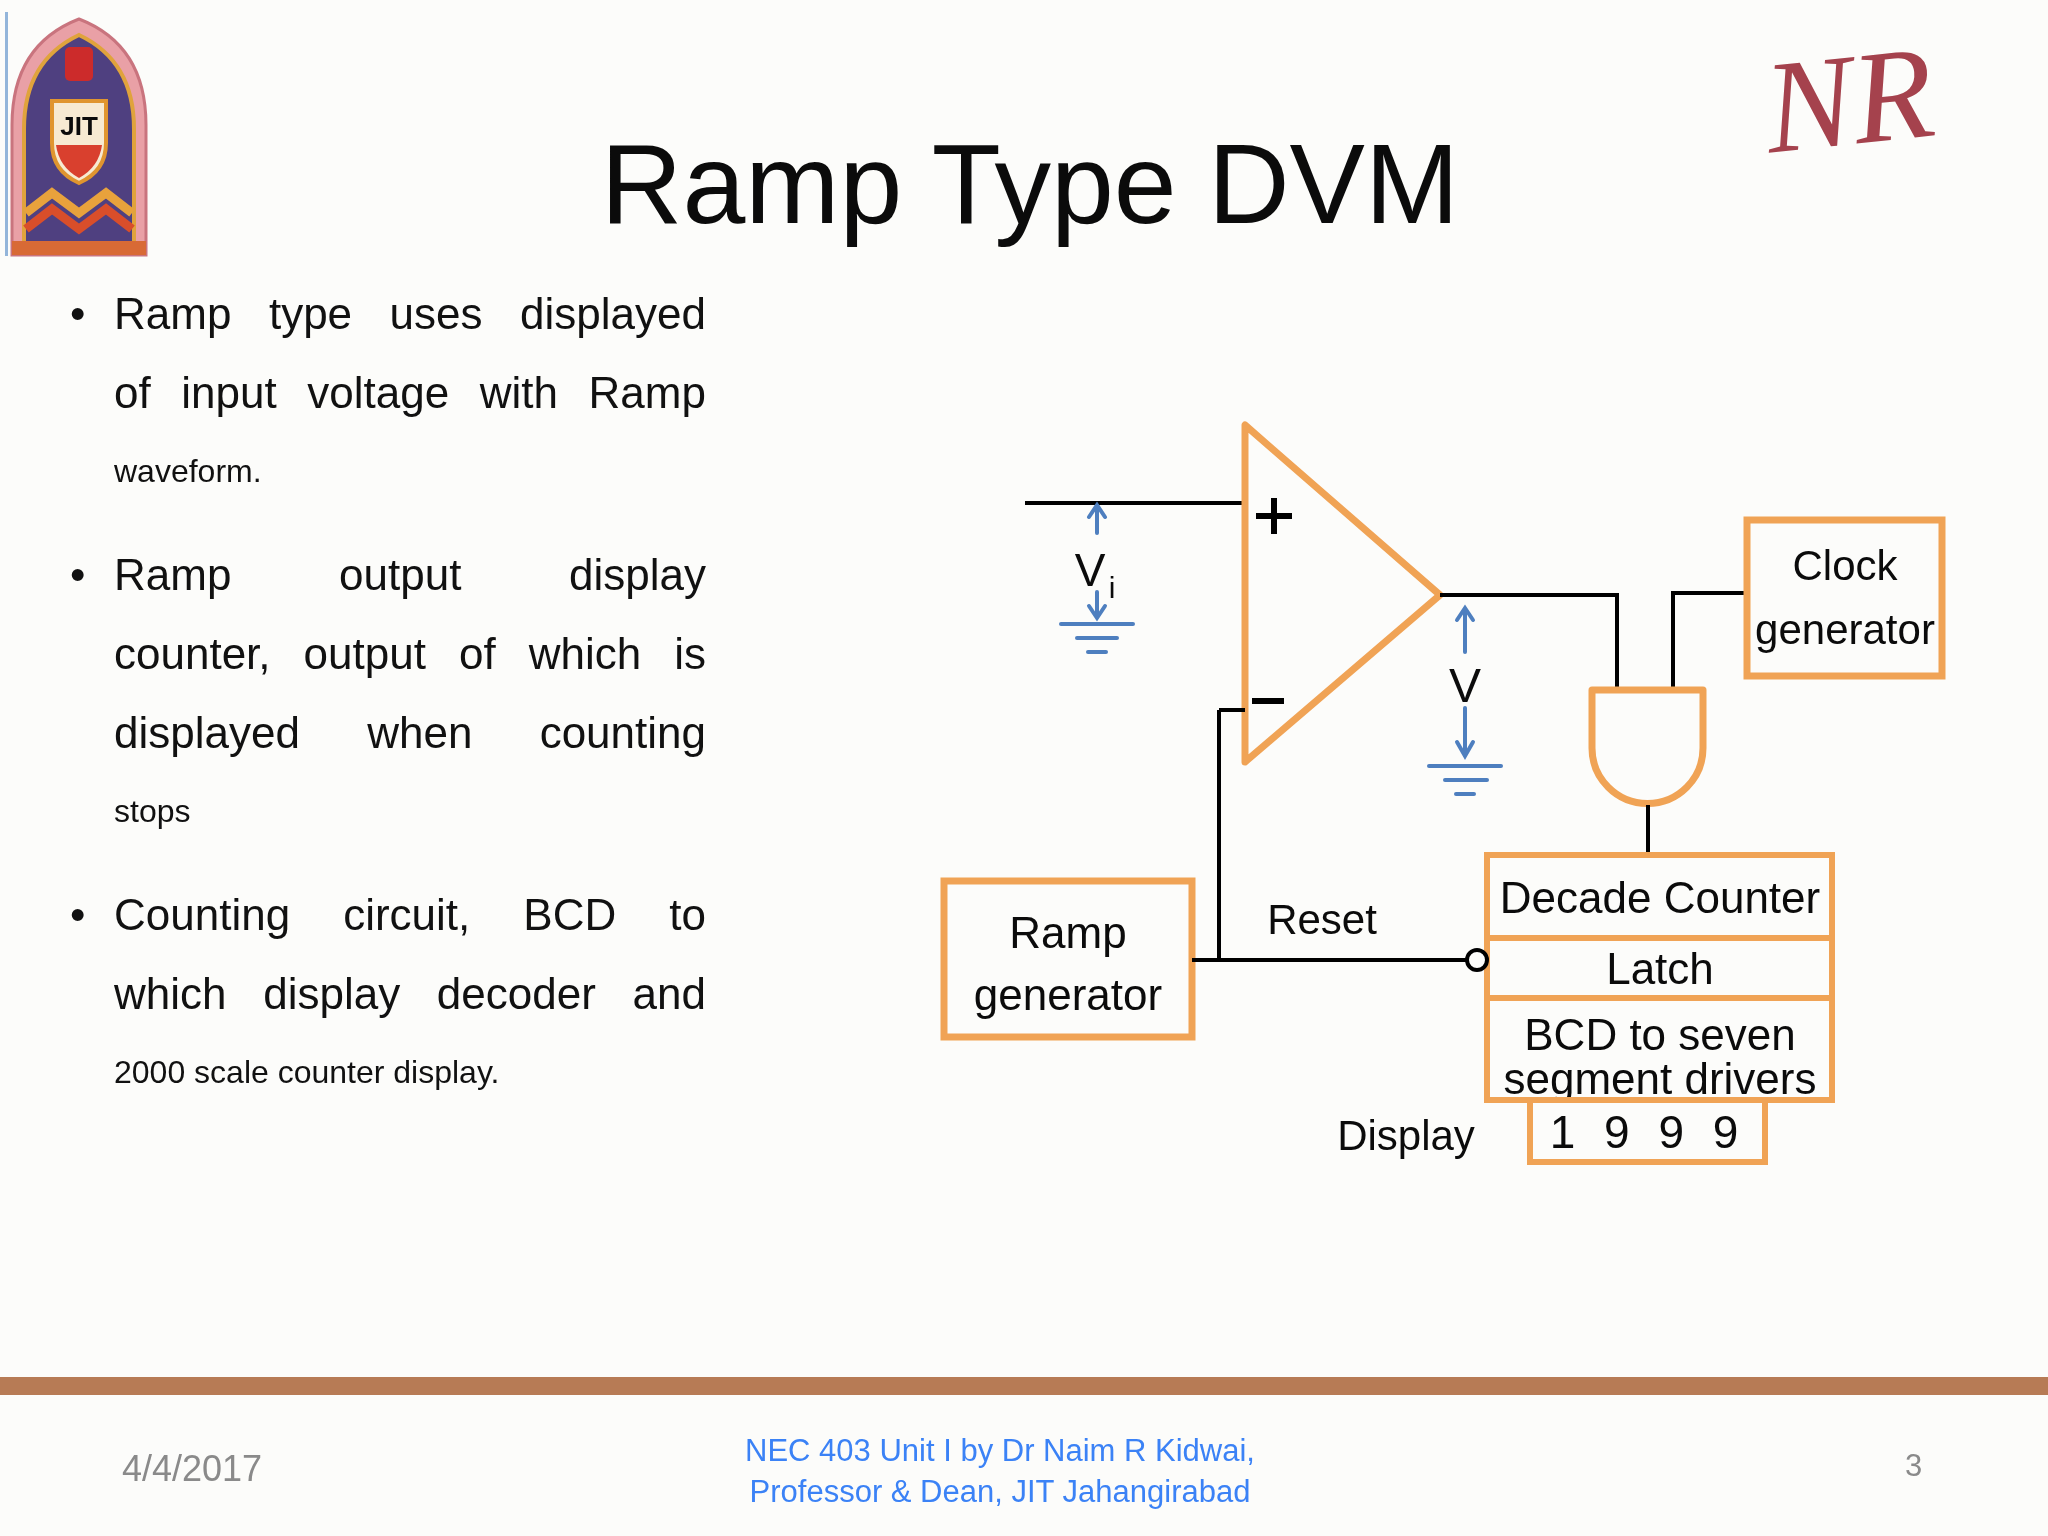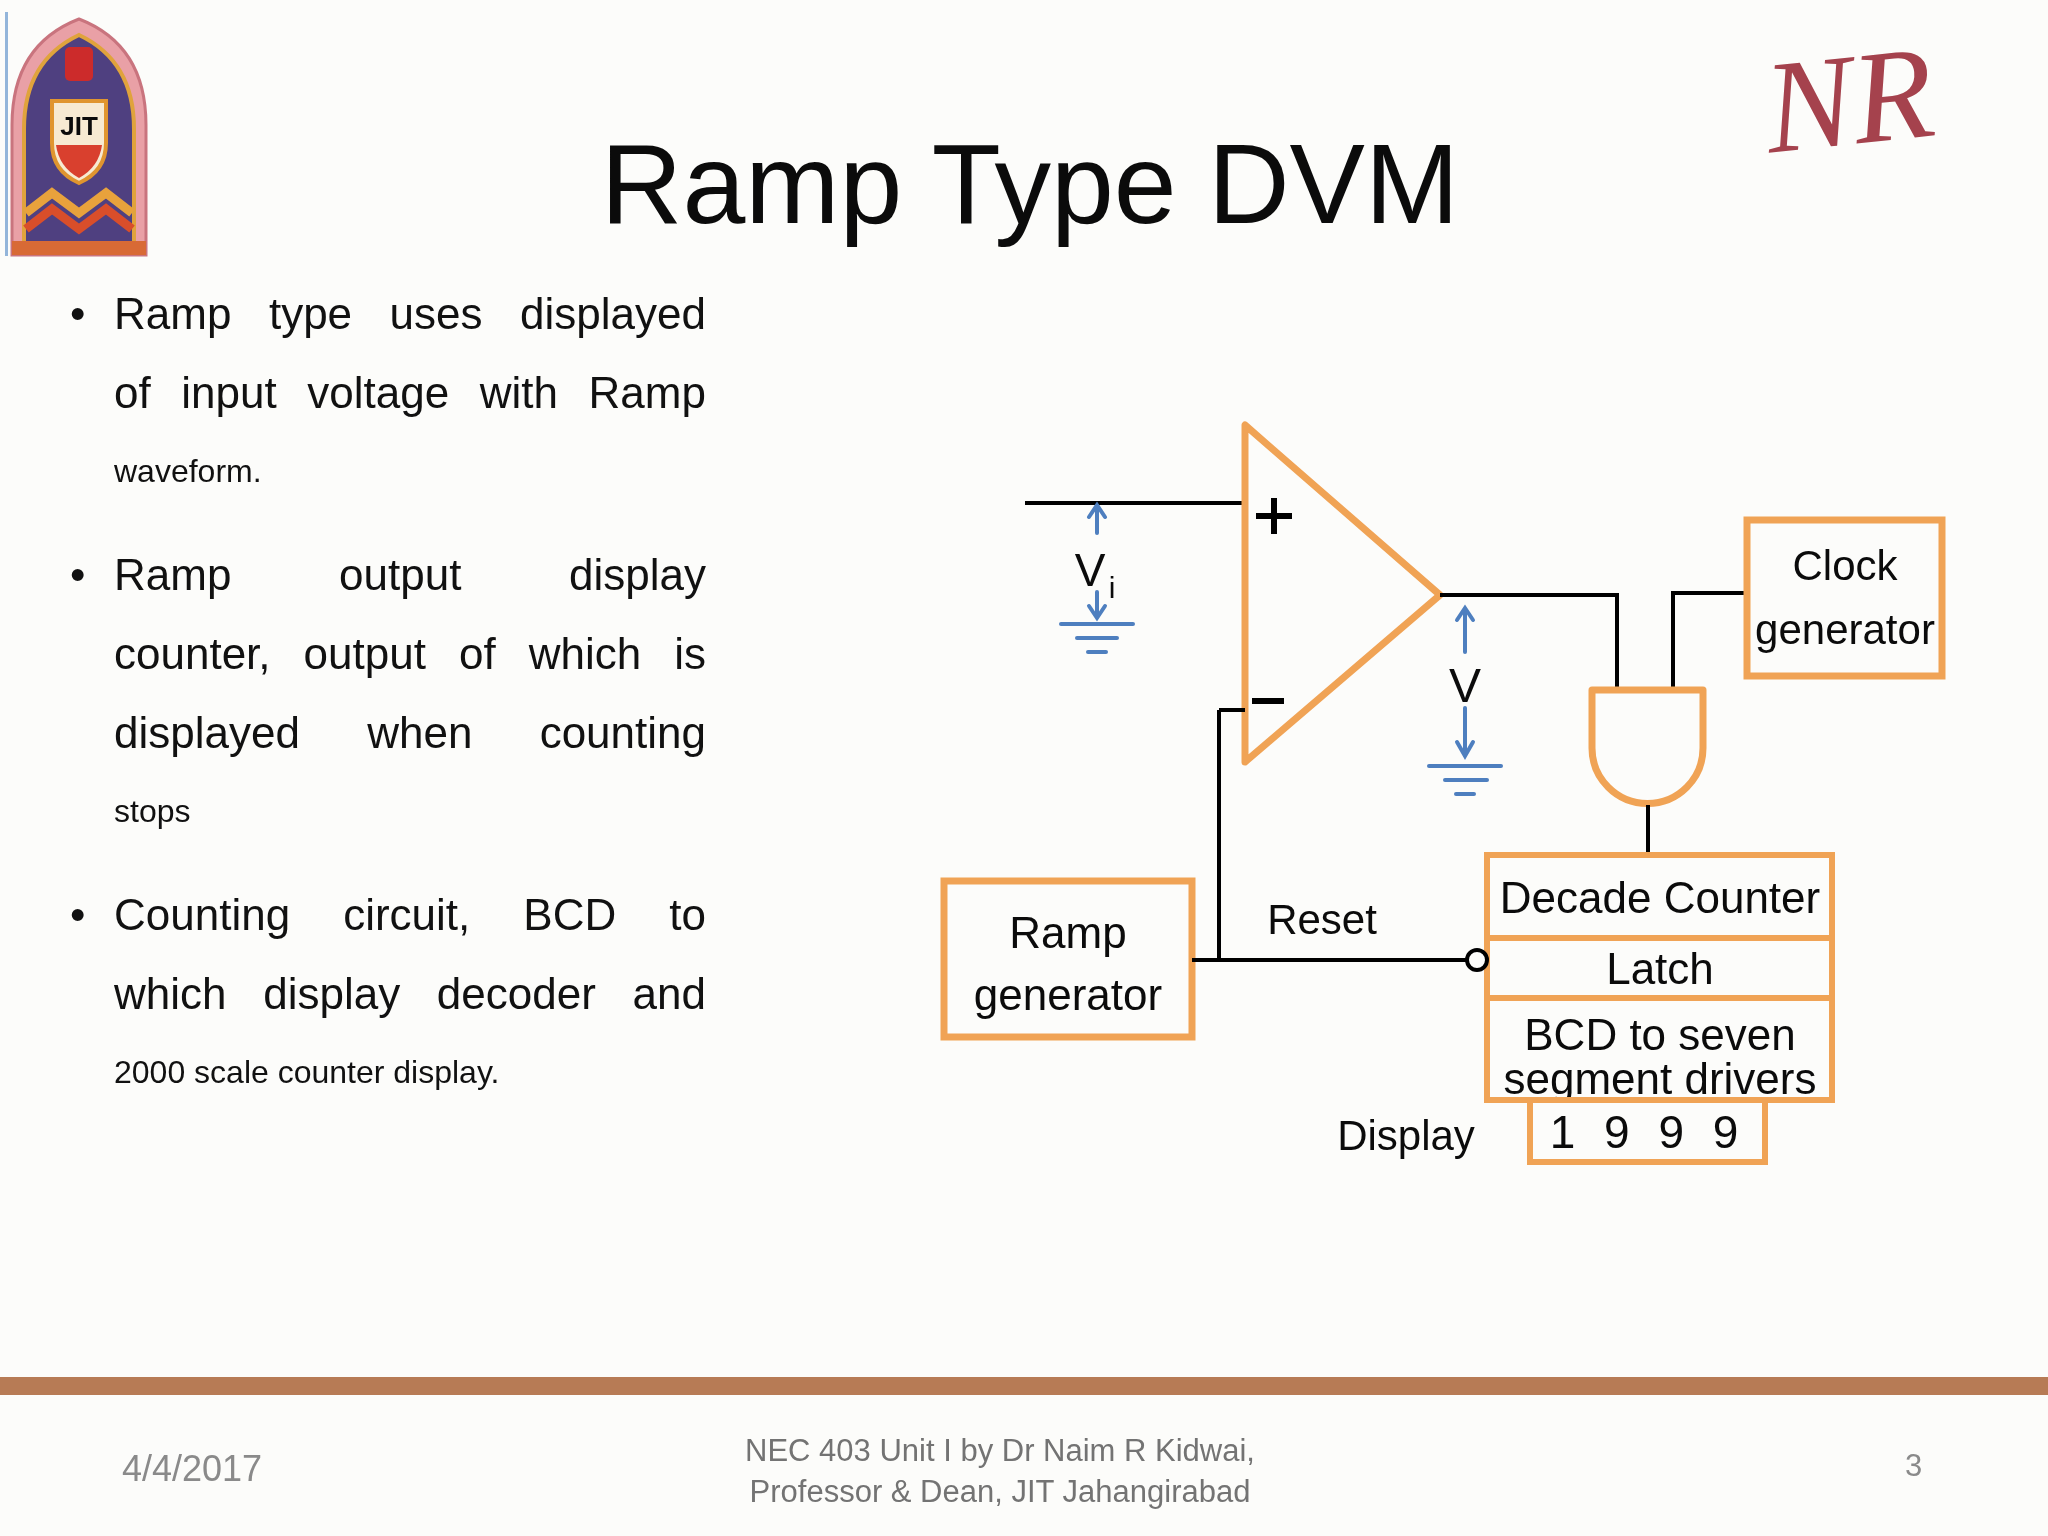--- a/index.html
+++ b/index.html
@@ -25,21 +25,21 @@
   .bullet .jline{display:flex;justify-content:space-between;font-size:44px;line-height:79px;white-space:nowrap;}
   .bullet .lline{font-size:32px;line-height:79px;}
 
   
   svg.diagram{position:absolute;left:0;top:0;}
   svg text{font-family:"Liberation Sans", sans-serif;fill:#0b0b0b;}
 
   
   .footer-bar{position:absolute;left:0;top:1377px;width:2048px;height:18px;background:#b77b55;}
   .footer-date{position:absolute;left:122px;top:1448px;font-size:36px;color:#8a8a8a;}
-  .footer-center{position:absolute;left:480px;top:1430px;width:1040px;text-align:center;font-size:31px;line-height:41px;color:#737373;}
+  .footer-center{position:absolute;left:480px;top:1430px;width:1040px;text-align:center;font-size:31px;line-height:41px;color:#3b82f6;}
   .footer-page{position:absolute;left:1905px;top:1448px;font-size:31px;color:#8a8a8a;}
 
   
   .jit-logo{position:absolute;left:8px;top:13px;}
   .nr-monogram{position:absolute;left:1740px;top:20px;width:220px;height:180px;
     font-family:"Liberation Serif", serif;font-style:italic;font-size:132px;line-height:160px;
     color:#a5424d;transform:rotate(-6deg);text-align:center;}
 </style>
 </head>
 <body>

